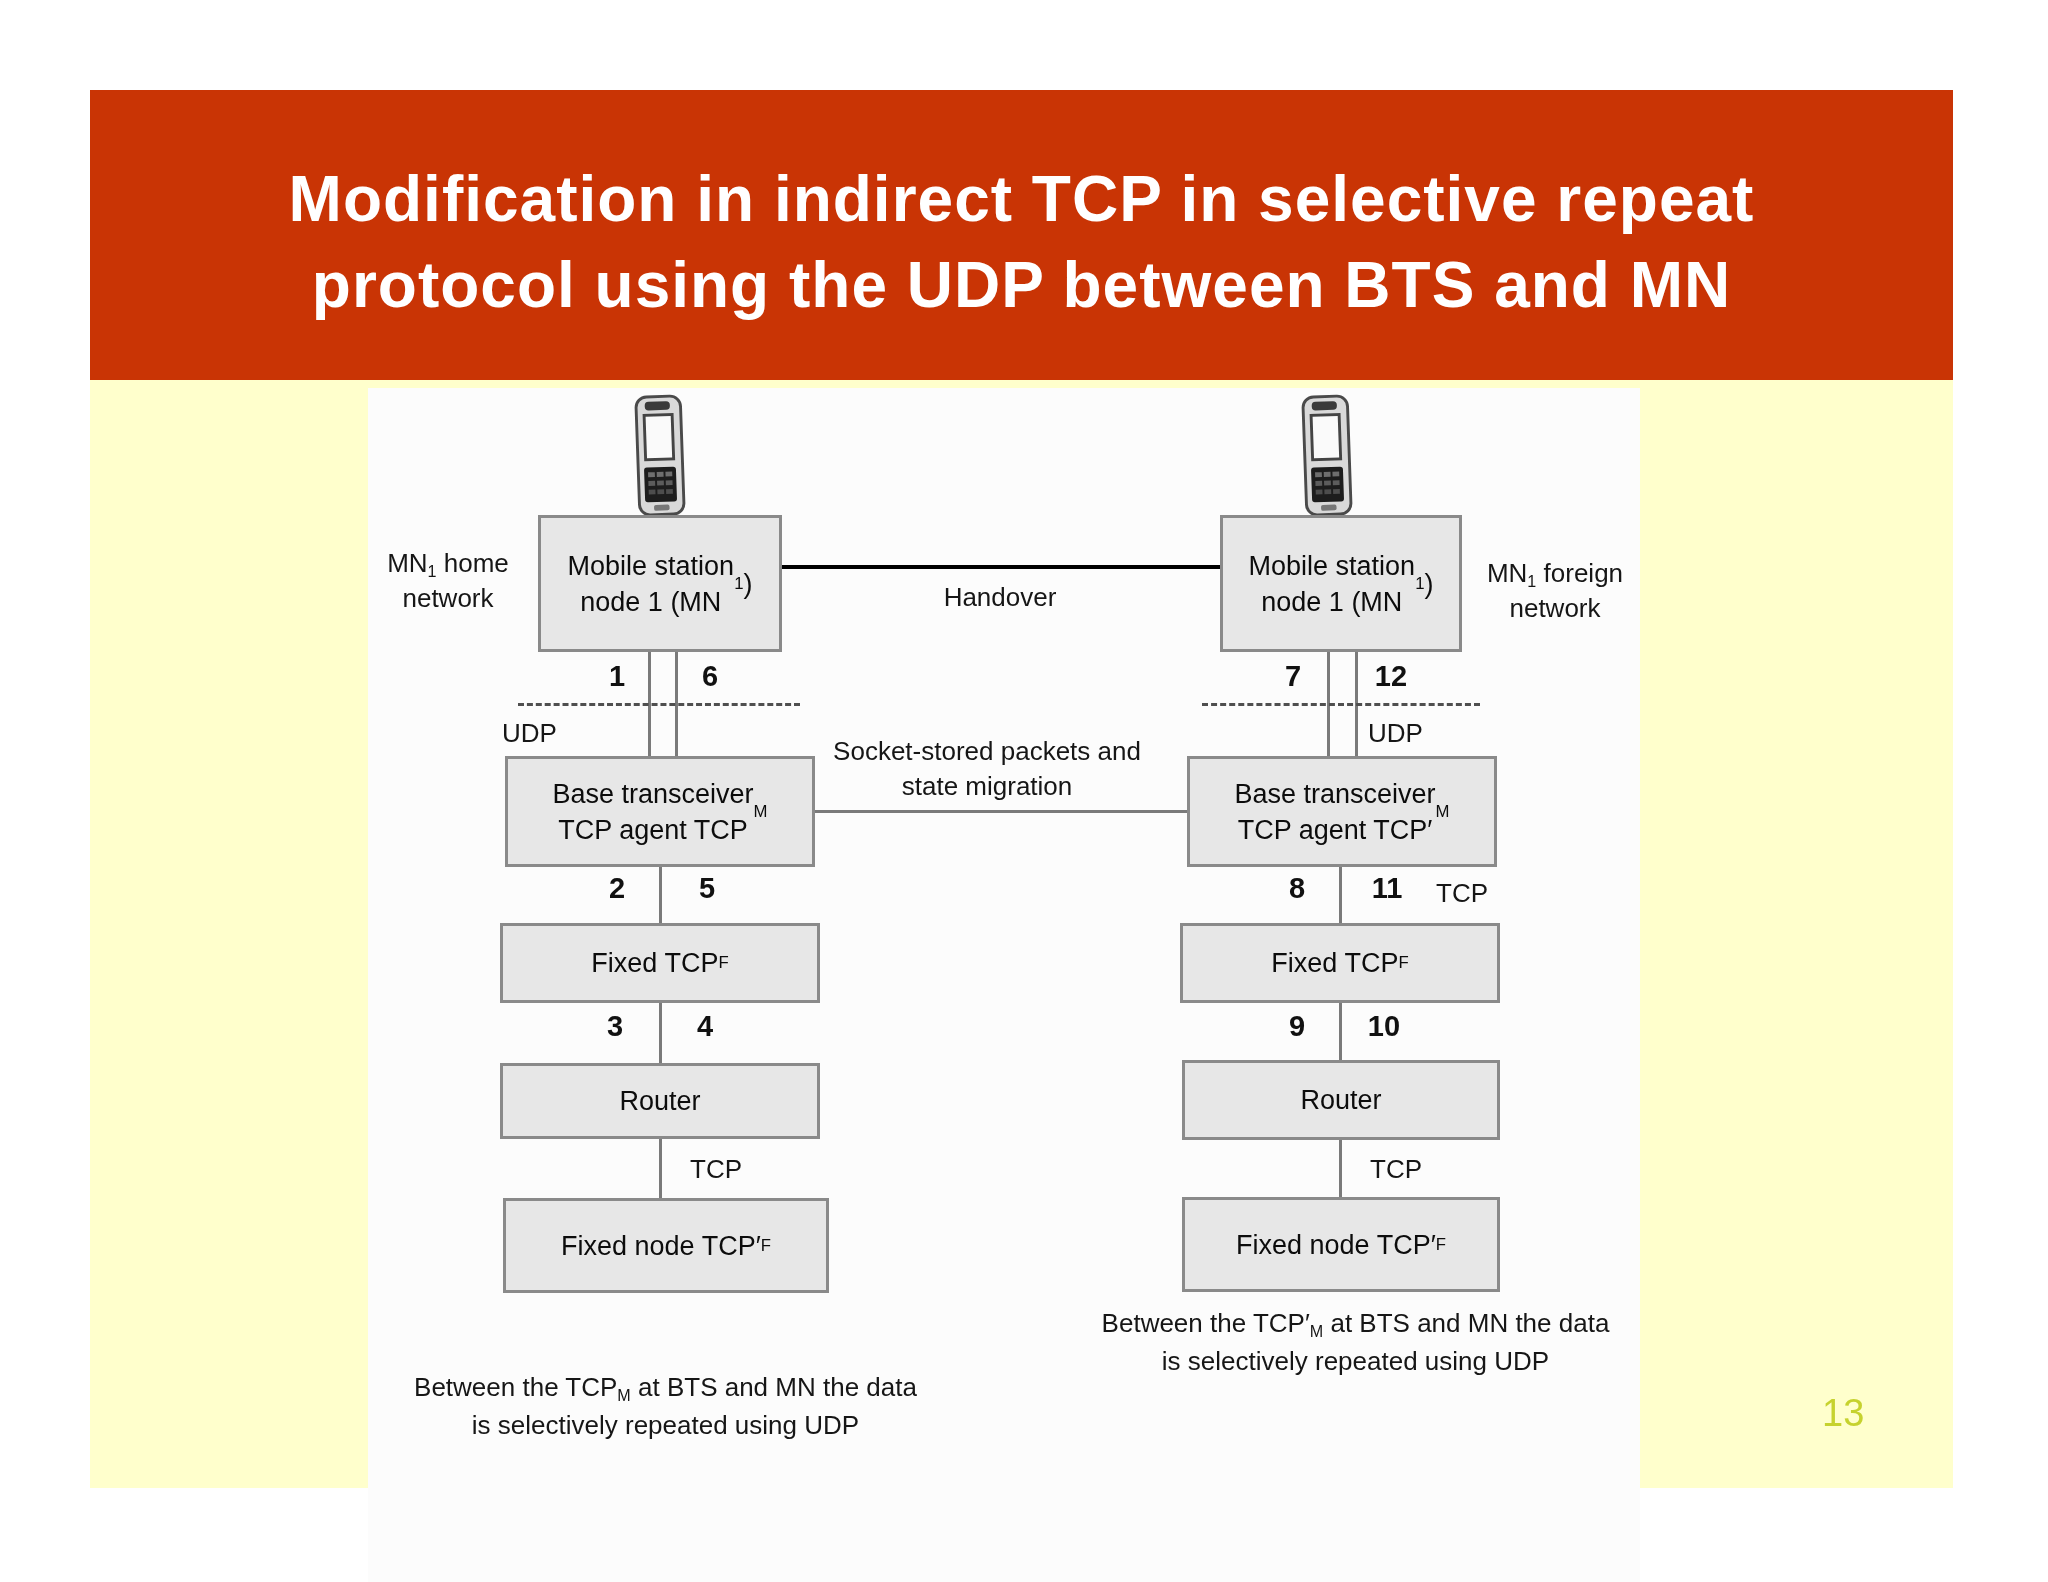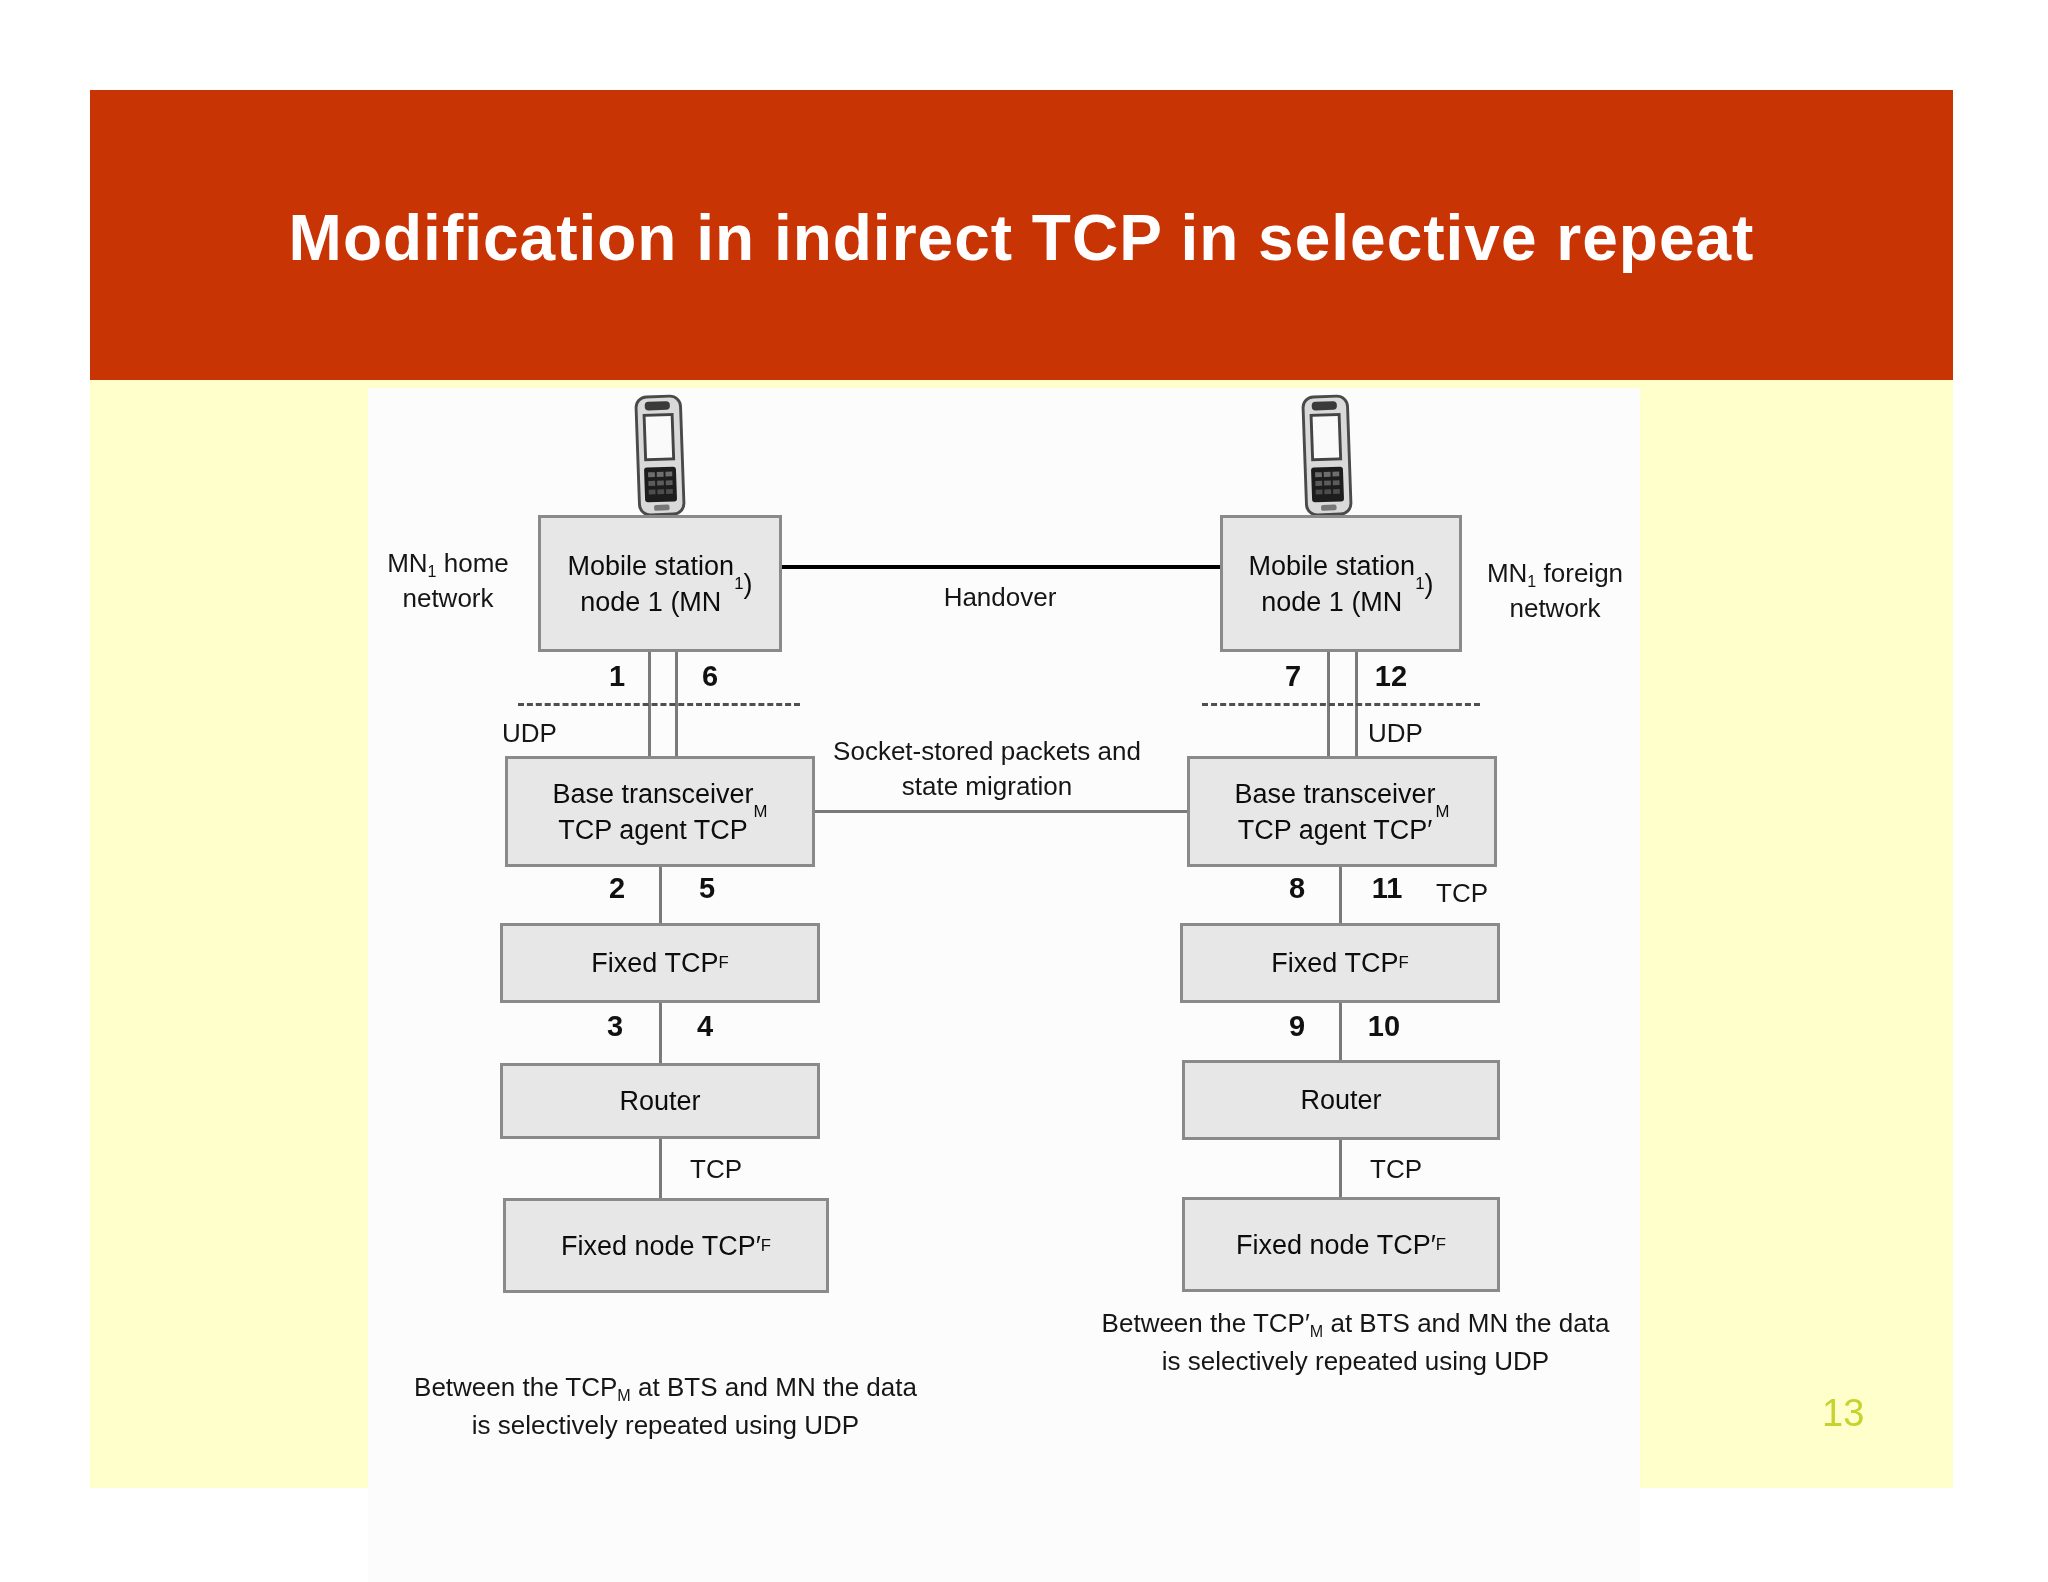--- a/index.html
+++ b/index.html
@@ -3,21 +3,21 @@
 <meta charset="utf-8">
 <style>
   html,body{margin:0;padding:0;background:#ffffff;}
   .page{position:relative;width:2048px;height:1582px;background:#ffffff;overflow:hidden;
         font-family:"Liberation Sans", sans-serif;}
   .abs{position:absolute;}
 
   
   .banner{left:90px;top:90px;width:1863px;height:290px;background:#c93405;z-index:1;}
   .title{left:0;right:0;top:66px;text-align:center;color:#ffffff;font-weight:bold;
-         font-size:64px;line-height:86px;letter-spacing:1px;margin-top:39px;}
+         font-size:64px;line-height:86px;letter-spacing:1px;}
 
   
   .slidebody{left:90px;top:380px;width:1863px;height:1108px;background:#ffffcc;z-index:0;}
 
   
   .panel{left:368px;top:388px;width:1272px;height:1229px;background:#fcfcfc;z-index:2;}
 
   
   .box{position:absolute;background:#e7e7e7;border:3px solid #8a8a8a;box-sizing:border-box;
        display:flex;align-items:center;justify-content:center;text-align:center;
@@ -37,20 +37,21 @@
 </head>
 <body>
 
 <div class="page">
 
   <div class="abs slidebody" style="background: rgb(255, 255, 204);"></div>
 
   <div class="abs banner" style="background: rgb(201, 52, 5);">
     <div class="abs title">
       <div>Modification in indirect TCP in selective repeat</div>
+      <div>protocol using the UDP between BTS and MN</div>
     </div>
   </div>
 
   <div class="fragment" style="left: 998px; top: 1384px; color: rgb(232, 134, 13);">y</div>
   <div class="fragment" style="left: 1314px; top: 1381px; color: rgb(232, 134, 13);">g</div>
 
   <div class="abs panel" style="background: rgb(252, 252, 252);">
 
     <svg class="phone" style="left:263px;top:4px;" viewBox="0 0 60 130">
       <rect x="7" y="4" width="46" height="122" rx="11" fill="#d9d9d9" stroke="#4a4a4a" stroke-width="3"></rect>

